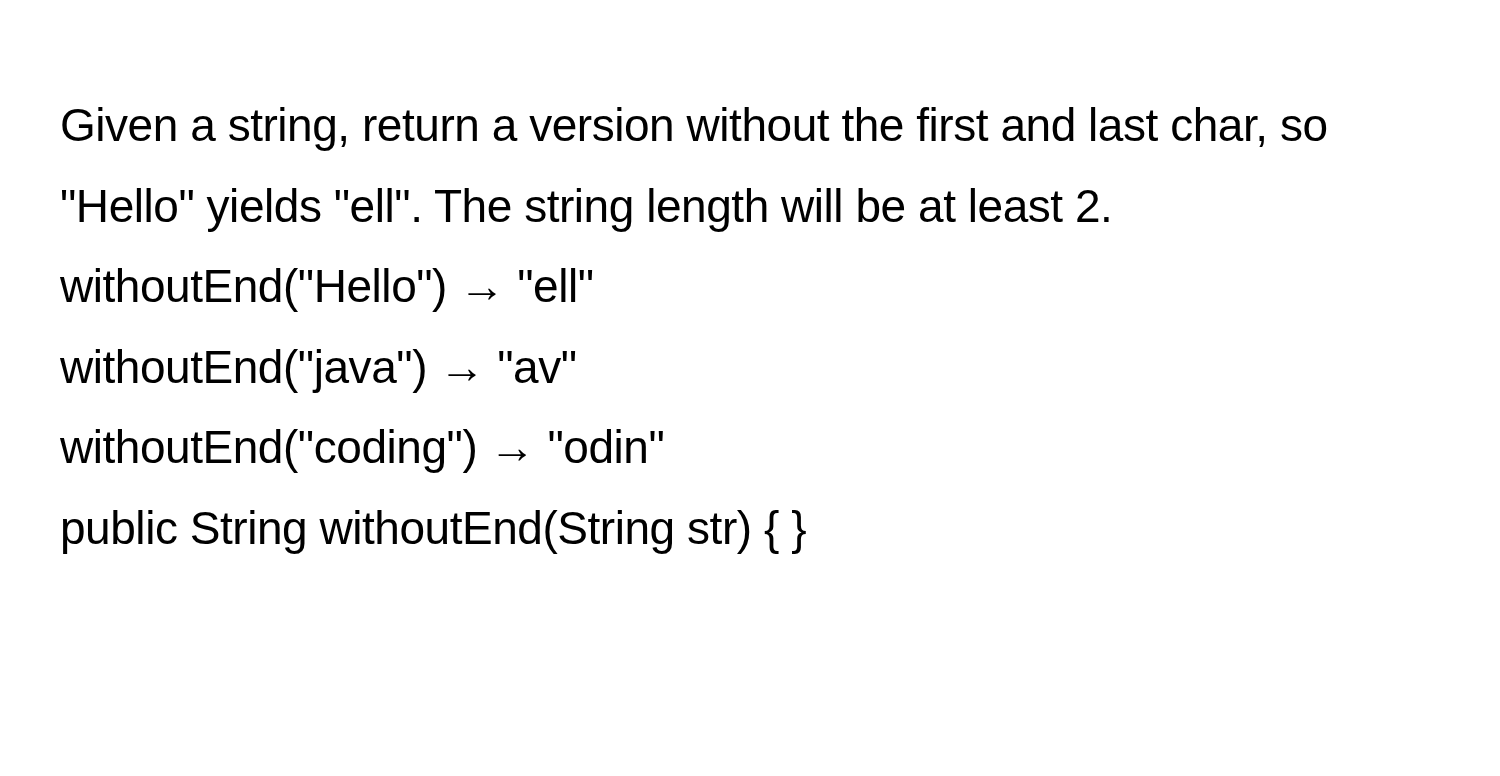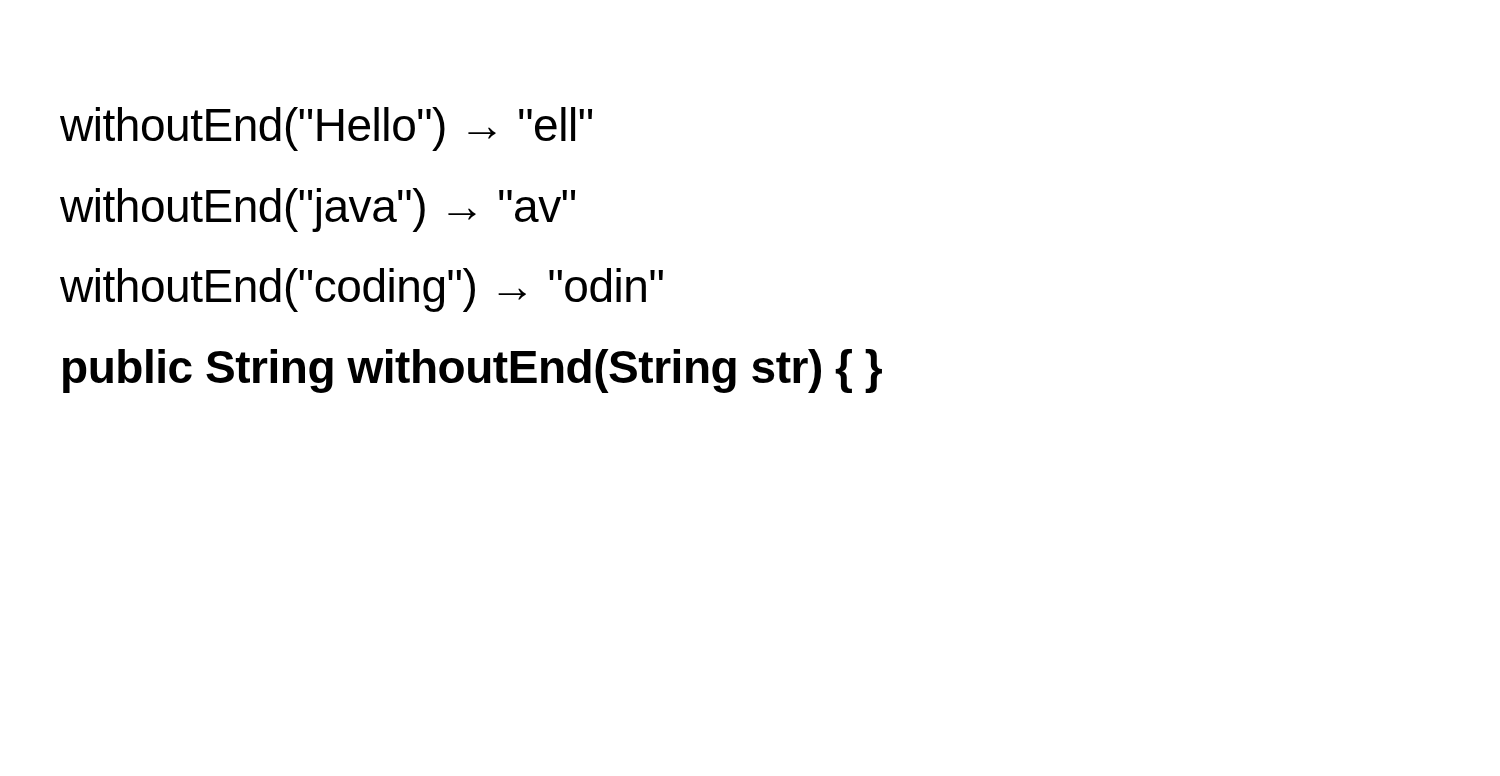--- a/index.html
+++ b/index.html
@@ -21,30 +21,30 @@
       letter-spacing: -0.01em;
     }
     .description {
       margin-bottom: 0;
     }
     .example-line {
       display: block;
     }
     .signature {
       display: block;
-      font-weight: bold;
     }
     .arrow {
       display: inline;
     }
   </style>
 </head>
 <body>
 
 <div class="content">
+  <div class="description">Given a string, return a version without the first and last char, so "Hello" yields "ell". The string length will be at least 2.</div>
   <div class="example-line">
     <span>withoutEnd("Hello") </span>
     <span class="arrow">→ </span>
     <span>"ell"</span>
   </div>
   <div class="example-line">
     <span>withoutEnd("java") </span>
     <span class="arrow">→ </span>
     <span>"av"</span>
   </div>

